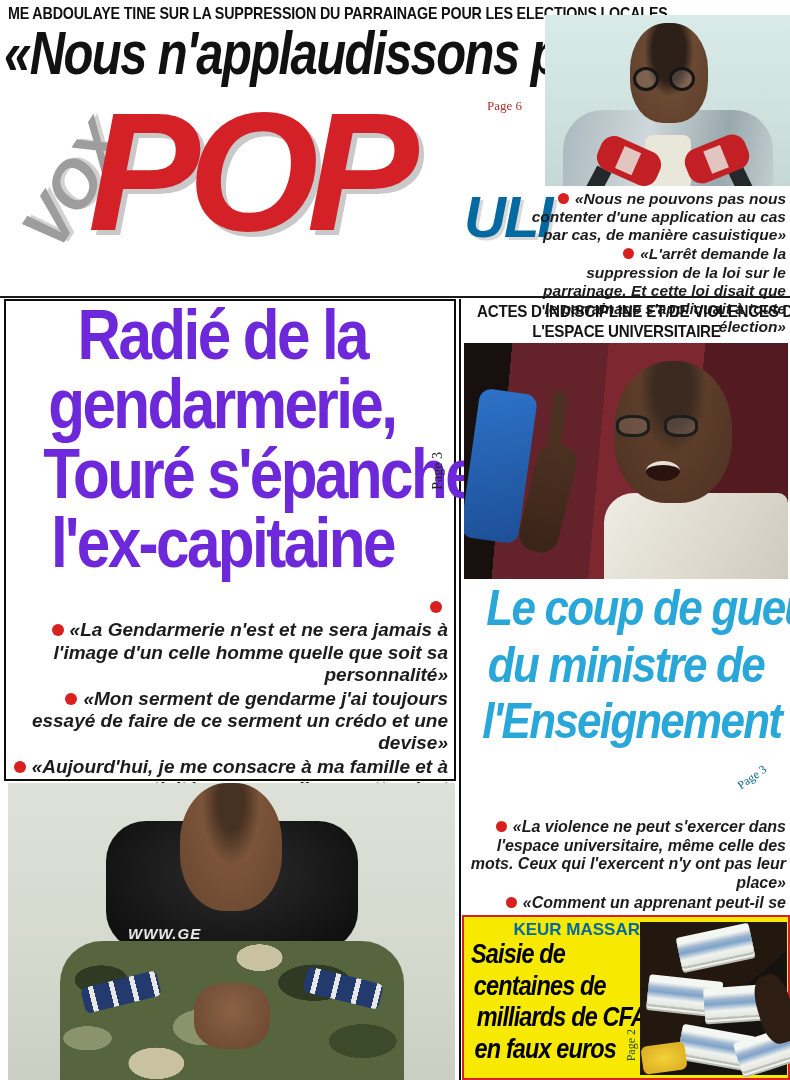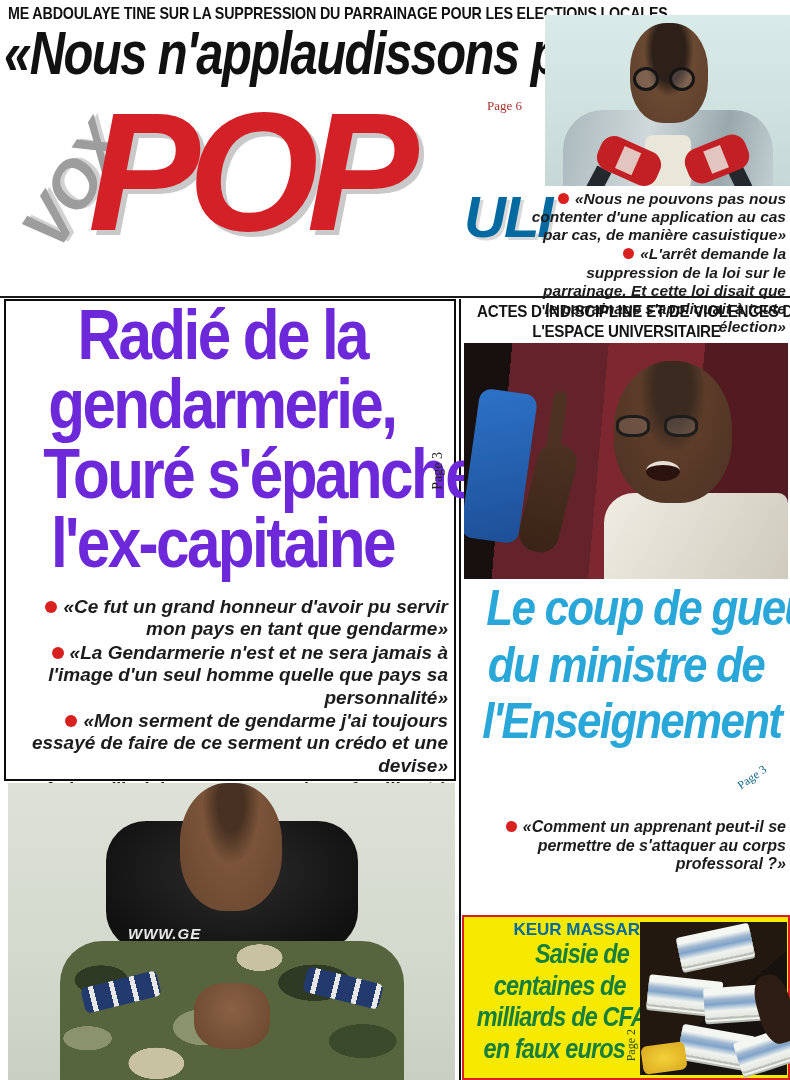--- a/index.html
+++ b/index.html
@@ -169,22 +169,22 @@
   .right-headline .hl { display:inline-block; transform:scaleX(0.88); transform-origin:center; white-space:nowrap; }
   .page-ref-right { position:absolute; left:736px; top:770px; font-family:"Liberation Serif", serif;
     font-size:12px; color:#10678c; transform:rotate(-35deg); }
   .quotes-right { left:468px; top:818px; width:318px; font-size:16px; line-height:1.17; }
 
   
   .km-box { position:absolute; left:462px; top:915px; width:328px; height:165px;
     background:#f7ea00; border:2px solid #d81f26; }
   .km-kicker { position:absolute; left:0; top:3px; width:176px; text-align:right;
     font-size:17px; font-weight:bold; color:#0369a1; }
-  .km-headline { position:absolute; left:0; top:22px; width:172px; text-align:right;
-    font-size:27px; font-weight:bold; font-style:italic; color:#15803d;
+  .km-headline { position:absolute; left:0; top:22px; width:172px; text-align:left;
+    font-size:27px; font-weight:bold; font-style:italic; color:#000000;
     line-height:1.17; letter-spacing:-1px; }
   .km-headline .hl { display:inline-block; transform:scaleX(0.87); white-space:nowrap; }
   .km-page { position:absolute; left:160px; top:112px; writing-mode:vertical-rl;
     transform:rotate(180deg); font-family:"Liberation Serif", serif; font-size:12px; color:#2c4d1e; }
 </style>
 </head>
 <body>
 
 <div class="page">
 
@@ -224,22 +224,22 @@
 
   <div class="left-headline">
     <div><span class="hl">Radié de la</span></div>
     <div><span class="hl">gendarmerie,</span></div>
     <div><span class="hl">Touré s'épanche</span></div>
     <div><span class="hl">l'ex-capitaine</span></div>
   </div>
   <div class="page-ref-left">Page 3</div>
 
   <div class="quotes quotes-left">
-    <div class="q"><span class="bullet"></span><span>«Ce fut un grand honneur d'avoir pu servir mon pays en tant que gendarme»</span></div>
-    <div class="q"><span class="bullet"></span><span>«La Gendarmerie n'est et ne sera jamais à l'image d'un seul homme quelle que pays sa personnalité»</span></div>
+    <div class="q"><span class="bullet"></span></div>
+    <div class="q"><span class="bullet"></span><span>«La Gendarmerie n'est et ne sera jamais à l'image d'un celle homme quelle que soit sa personnalité»</span></div>
     <div class="q"><span class="bullet"></span><span>«Mon serment de gendarme j'ai toujours essayé de faire de ce serment un crédo et une devise»</span></div>
     <div class="q"><span class="bullet"></span><span>«Aujourd'hui, je me consacre à ma famille et à mes activités personnelles en attendant l'ouverture de nouvelles perspectives»</span></div>
   </div>
 
   <div class="photo photo3">
     <div class="p3-chair">
       <div class="p3-wm">WWW.GE</div>
     </div>
     <div class="p3-head"></div>
     <div class="p3-camo"></div>
@@ -265,20 +265,21 @@
   </div>
 
   <div class="right-headline">
     <div><span class="hl">Le coup de gueule</span></div>
     <div><span class="hl">du ministre de</span></div>
     <div><span class="hl">l'Enseignement</span></div>
   </div>
   <div class="page-ref-right">Page 3</div>
 
   <div class="quotes quotes-right">
+    <div class="q"><span class="bullet"></span><span>«La violence ne peut s'exercer dans l'espace universitaire, même celle des mots. Ceux qui l'exercent n'y ont pas leur place»</span></div>
     <div class="q"><span class="bullet"></span><span>«Comment un apprenant peut-il se permettre de s'attaquer au corps professoral ?»</span></div>
   </div>
 
   <div class="km-box">
     <div class="km-kicker">KEUR MASSAR</div>
     <div class="km-headline">
       <div><span class="hl">Saisie de</span></div>
       <div><span class="hl">centaines de</span></div>
       <div><span class="hl">milliards de CFA</span></div>
       <div><span class="hl">en faux euros</span></div>

